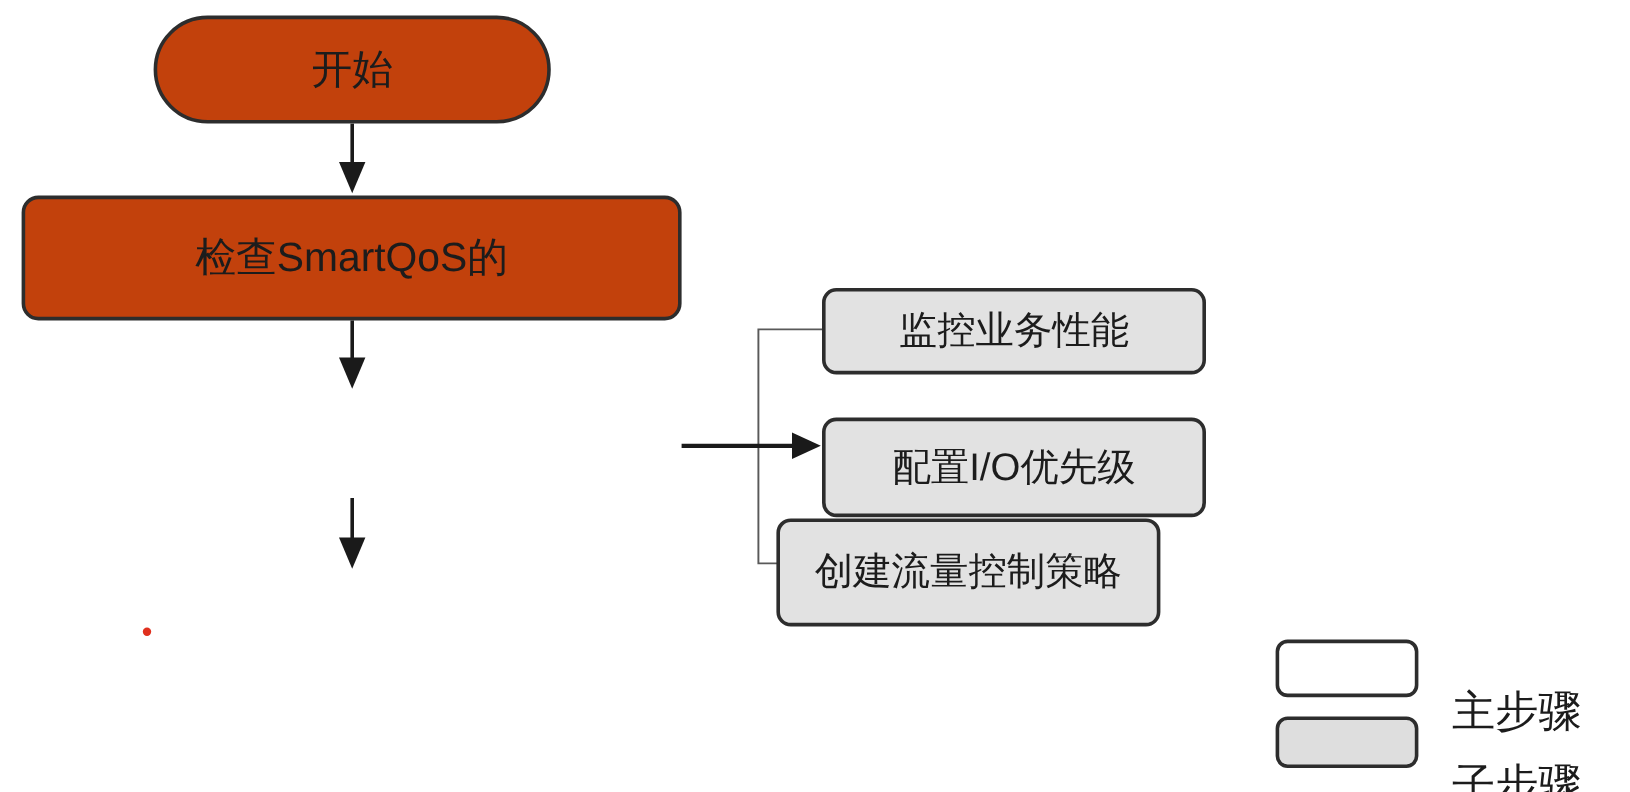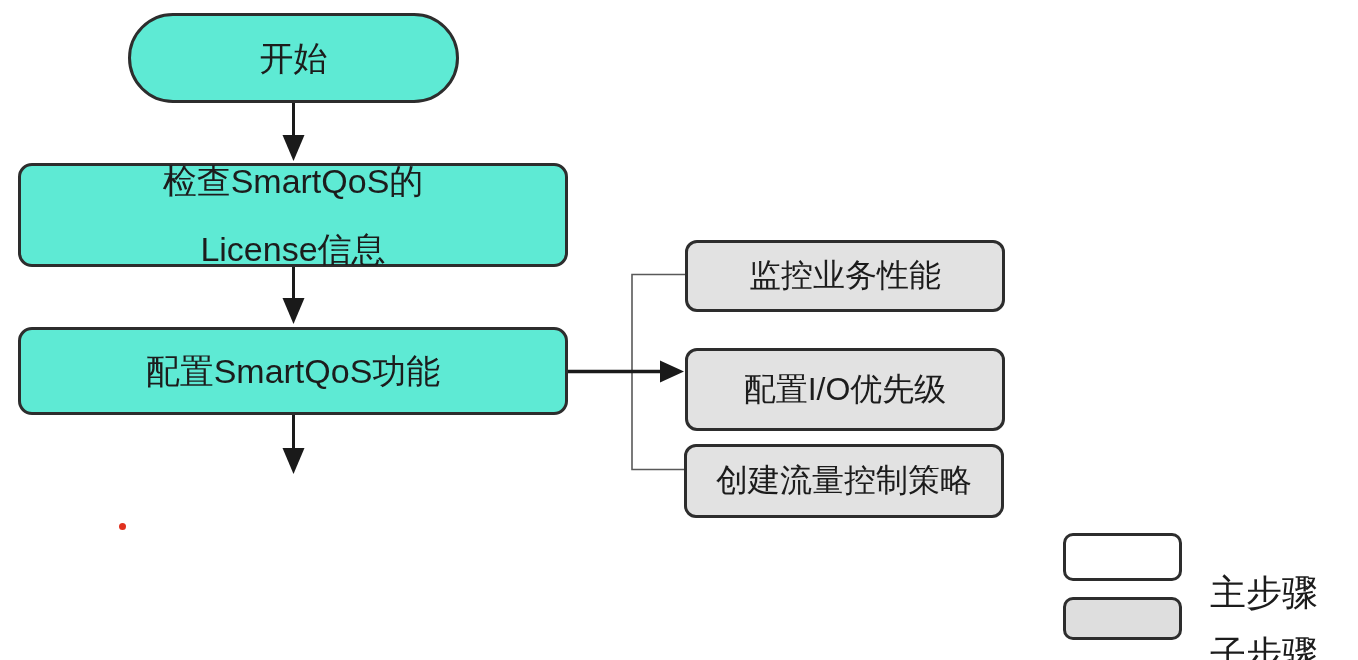--- a/index.html
+++ b/index.html
@@ -23,41 +23,41 @@
     pointer-events: none;
   }
   .node {
     position: absolute;
     box-sizing: border-box;
     display: flex;
     flex-direction: column;
     align-items: center;
     justify-content: center;
     border: 3px solid #2d2d2d;
-    background: #5eead4;
+    background: #c2410c;
     color: #1c1c1c;
     text-align: center;
     font-size: 34px;
     line-height: 1.3;
     white-space: nowrap;
   }
   .terminator { border-radius: 46px; }
   .main-box   { border-radius: 14px; }
   .sub-box {
     border-radius: 12px;
     background: #e2e2e2;
     font-size: 32px;
   }
   #node-start     { left: 128px; top: 13px;  width: 331px; height: 90px; }
   #node-check     { left: 18px;  top: 163px; width: 550px; height: 104px; gap: 24px; }
   #node-configure { left: 18px;  top: 327px; width: 550px; height: 88px; }
   #node-end       { left: 132px; top: 476px; width: 323px; height: 86px; border-radius: 43px; }
   #sub-monitor    { left: 685px; top: 240px; width: 320px; height: 72px; }
   #sub-priority   { left: 685px; top: 348px; width: 320px; height: 83px; }
-  #sub-policy     { left: 684px; top: 432px; width: 320px; height: 74px; margin-top: 12px; }
+  #sub-policy     { left: 647px; top: 432px; width: 320px; height: 90px; }
   .legend-swatch {
     position: absolute;
     box-sizing: border-box;
     border: 3px solid #2d2d2d;
     border-radius: 10px;
   }
   #legend-main-swatch { left: 1063px; top: 533px; width: 119px; height: 48px; background: #ffffff; }
   #legend-sub-swatch  { left: 1063px; top: 597px; width: 119px; height: 43px; background: #dedede; }
   .legend-label {
     position: absolute;
@@ -102,26 +102,22 @@
     <line x1="568" y1="371.5" x2="662" y2="371.5" stroke="#1a1a1a" stroke-width="3.5"></line>
     <polygon points="660,360.5 660,382.5 684,371.5" fill="#1a1a1a"></polygon>
   </svg>
 
   <div class="node terminator" id="node-start">
     <span>开始</span>
   </div>
 
   <div class="node main-box" id="node-check">
     <span>检查SmartQoS的</span>
-    <span>License信息</span>
   </div>
 
-  <div class="node main-box" id="node-configure">
-    <span>配置SmartQoS功能</span>
-  </div>
 
 
   <div class="node sub-box" id="sub-monitor">
     <span>监控业务性能</span>
   </div>
 
   <div class="node sub-box" id="sub-priority">
     <span>配置I/O优先级</span>
   </div>
 

